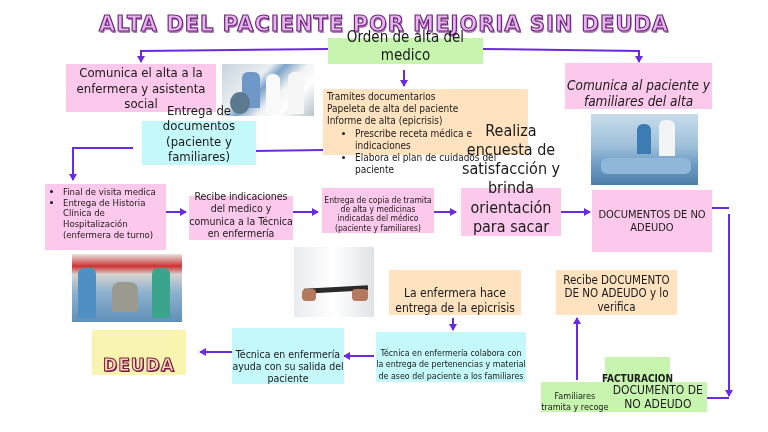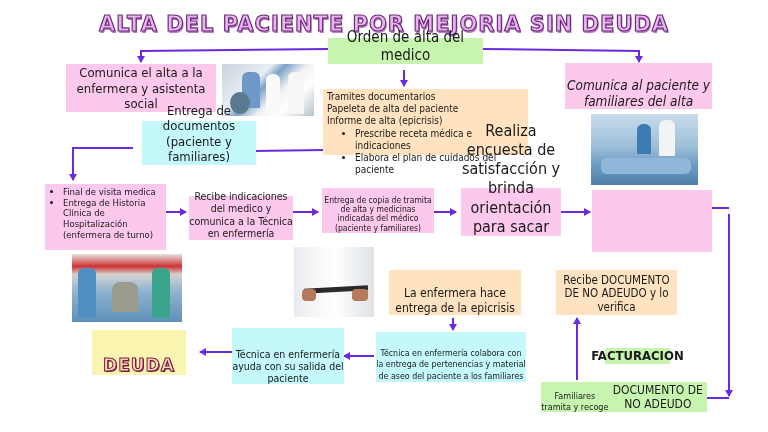--- a/index.html
+++ b/index.html
@@ -115,20 +115,21 @@
 
 <div class="abs box pink" style="left:322px;top:188px;width:112px;height:45px;font-size:8.5px;line-height:1.1;">
   <span>Entrega de copia de tramita de alta y medicinas indicadas del médico (paciente y familiares)</span>
 </div>
 
 <div class="abs box pink" style="left:461px;top:188px;width:100px;height:48px;font-size:16px;">
   <span>Realiza encuesta de satisfacción y brinda orientación para sacar</span>
 </div>
 
 <div class="abs box pink" style="left:592px;top:190px;width:120px;height:62px;font-size:9.5px;flex-direction:column;">
+  <span style="font-size:11px;">DOCUMENTOS DE NO ADEUDO</span>
 </div>
 
 <div class="abs photo" style="left:72px;top:254px;width:110px;height:68px;background:linear-gradient(180deg,#e8e3df 0%,#c33 18%,#d6d2ce 30%,#8fb3cf 55%,#5f8fb8 100%);">
   <div class="abs" style="left:40px;top:28px;width:26px;height:30px;background:#9a9a8f;border-radius:8px 8px 0 0;"></div>
   <div class="abs" style="left:6px;top:14px;width:18px;height:50px;background:#4f8fc4;border-radius:6px 6px 0 0;"></div>
   <div class="abs" style="left:80px;top:14px;width:18px;height:50px;background:#3aa48d;border-radius:6px 6px 0 0;"></div>
 </div>
 
 <div class="abs photo" style="left:294px;top:247px;width:80px;height:70px;background:linear-gradient(90deg,#e9ecef 0%,#ffffff 50%,#dfe3e7 100%);">
   <div class="abs" style="left:10px;top:40px;width:64px;height:5px;background:#2a2a2a;transform:rotate(-3deg);"></div>
@@ -149,20 +150,20 @@
 </div>
 
 <div class="abs box cyan" style="left:232px;top:328px;width:112px;height:56px;font-size:10.5px;line-height:1.15;">
   <span>Técnica en enfermería ayuda con su salida del paciente</span>
 </div>
 
 <div class="abs box cyan" style="left:376px;top:332px;width:150px;height:50px;font-size:8.8px;line-height:1.3;">
   <span>Técnica en enfermería colabora con la entrega de pertenencias y material de aseo del paciente a los familiares</span>
 </div>
 
-<div class="abs box green" style="left:605px;top:348px;width:65px;height:16px;font-size:13px;font-weight:bold;">
+<div class="abs box green" style="left:605px;top:357px;width:65px;height:28px;font-size:10px;font-weight:bold;">
   <span>FACTURACION</span>
 </div>
 
 <div class="abs box green" style="left:541px;top:382px;width:166px;height:30px;font-size:9px;flex-direction:row;line-height:1.15;">
   <span>Familiares tramita y recoge</span>
   <span style="font-size:12px;">DOCUMENTO DE NO ADEUDO</span>
 </div>
 
 </body></html>

